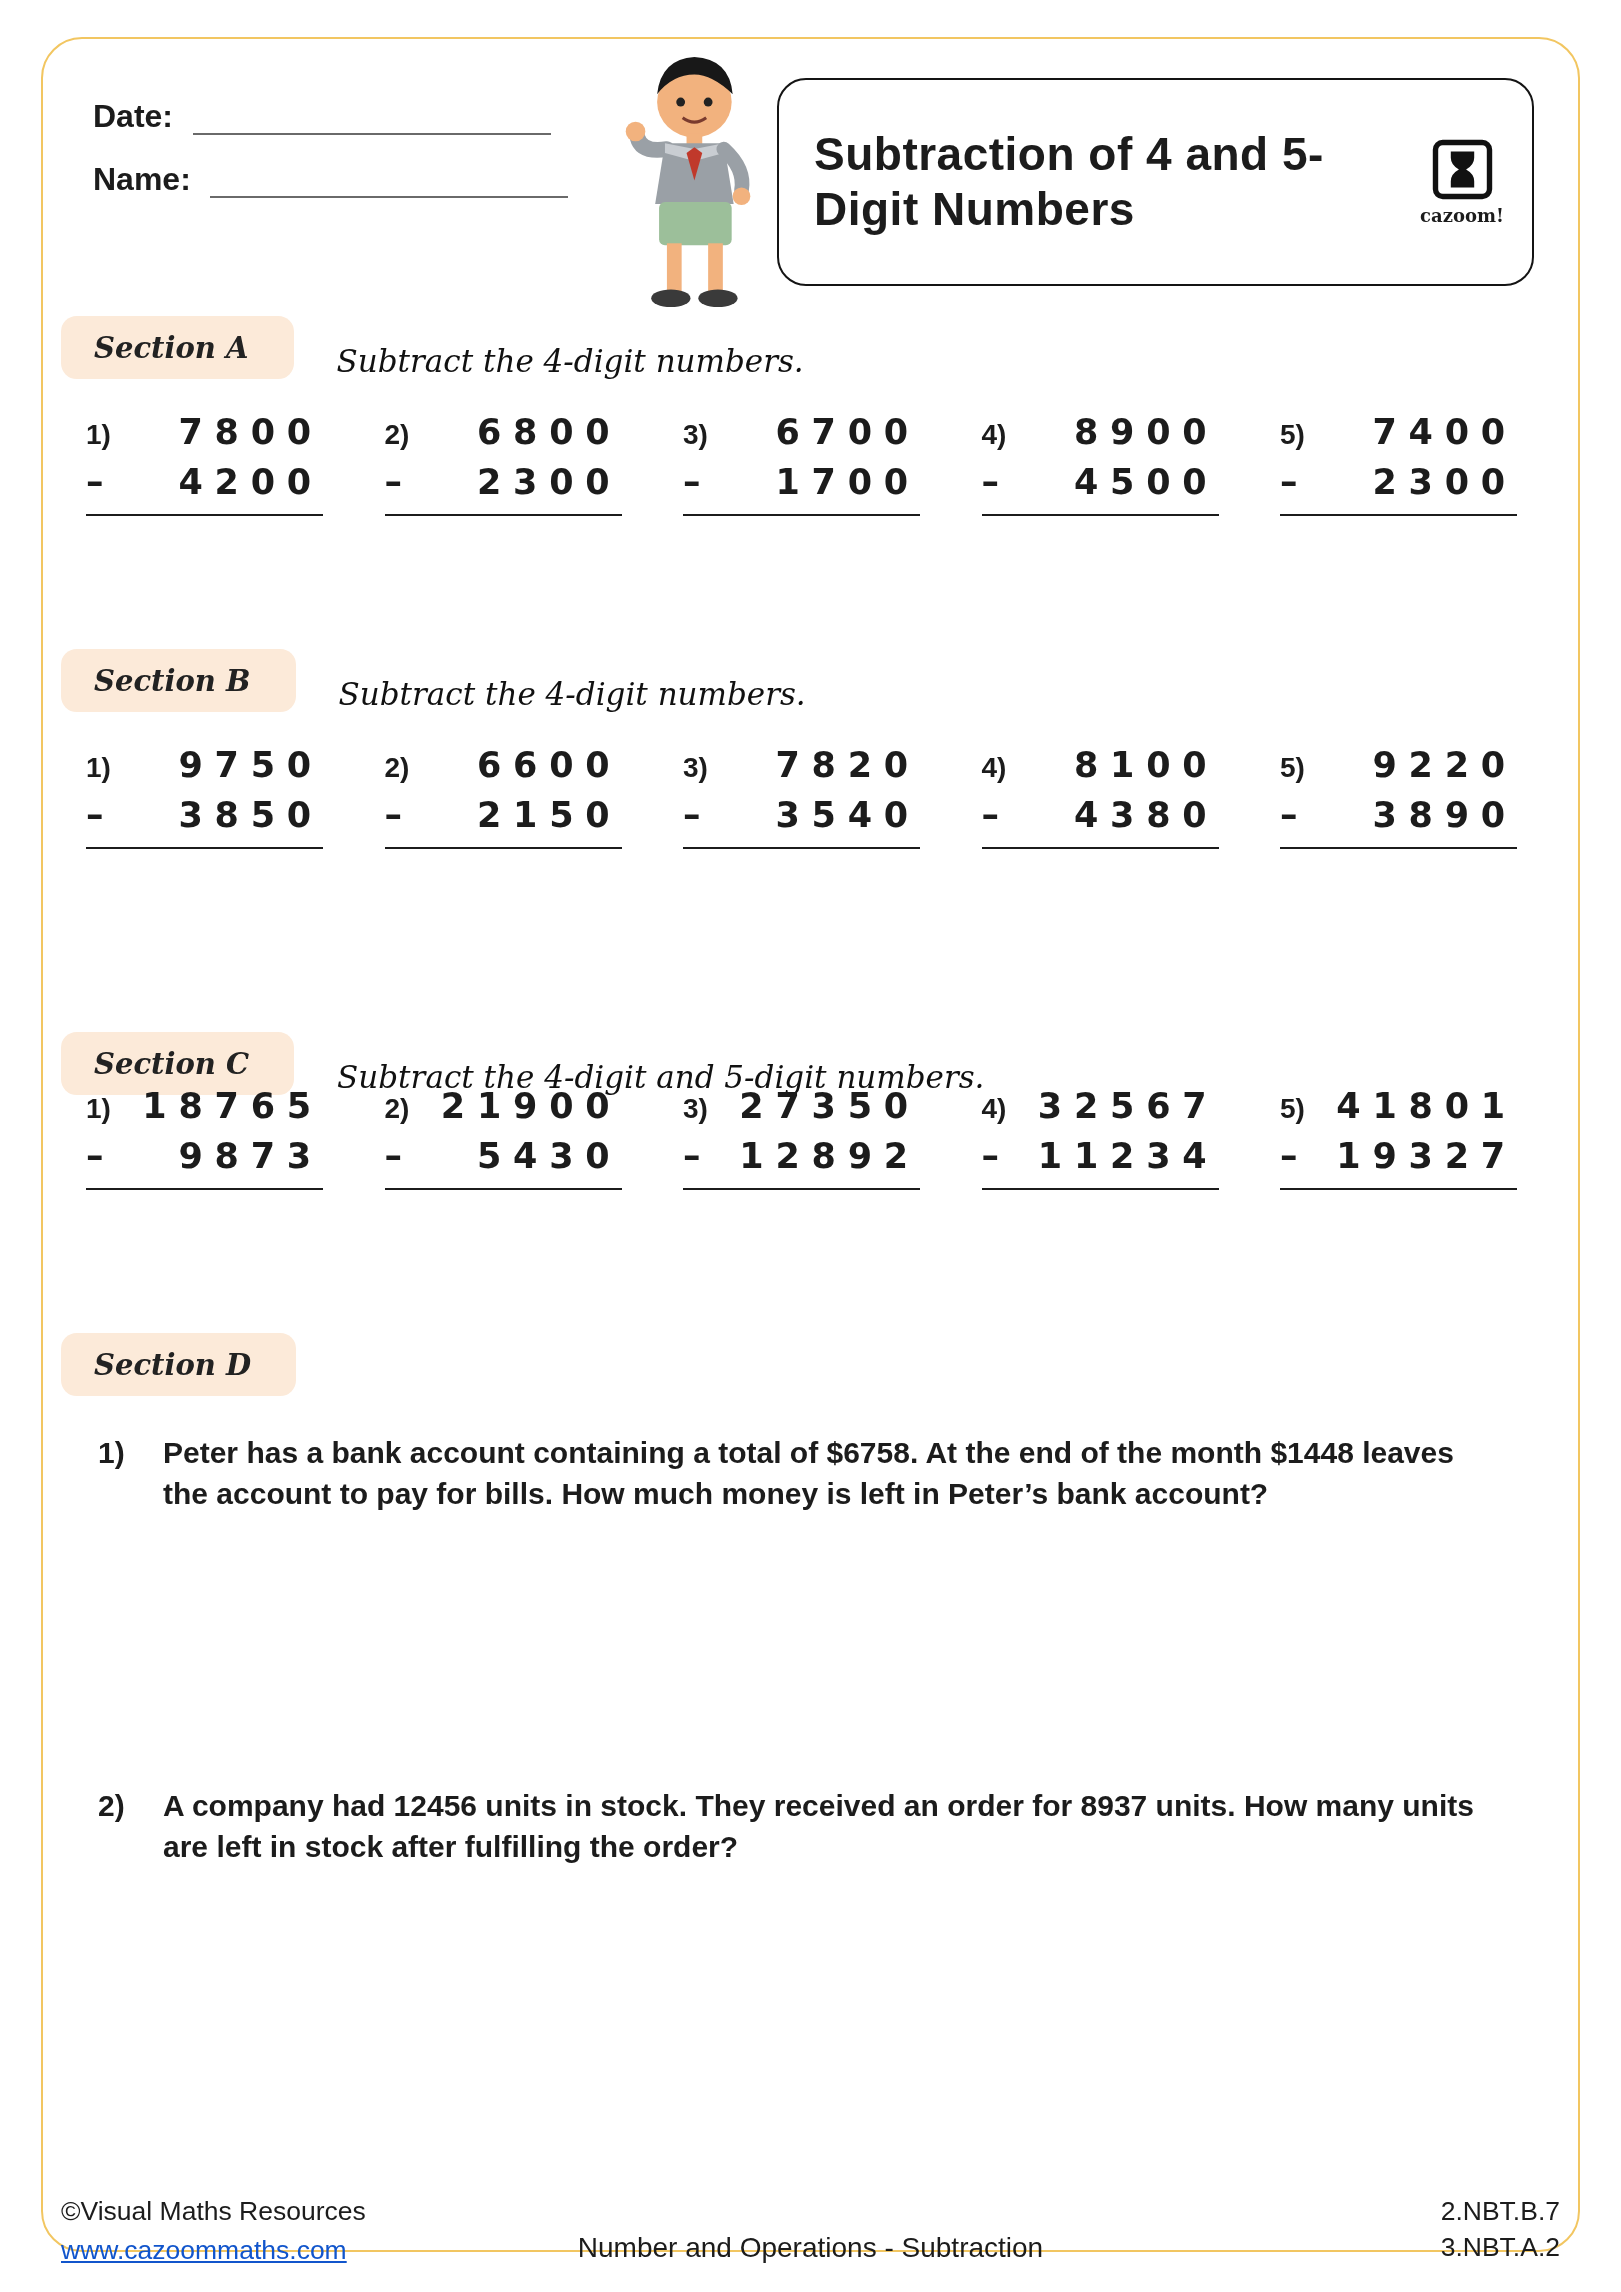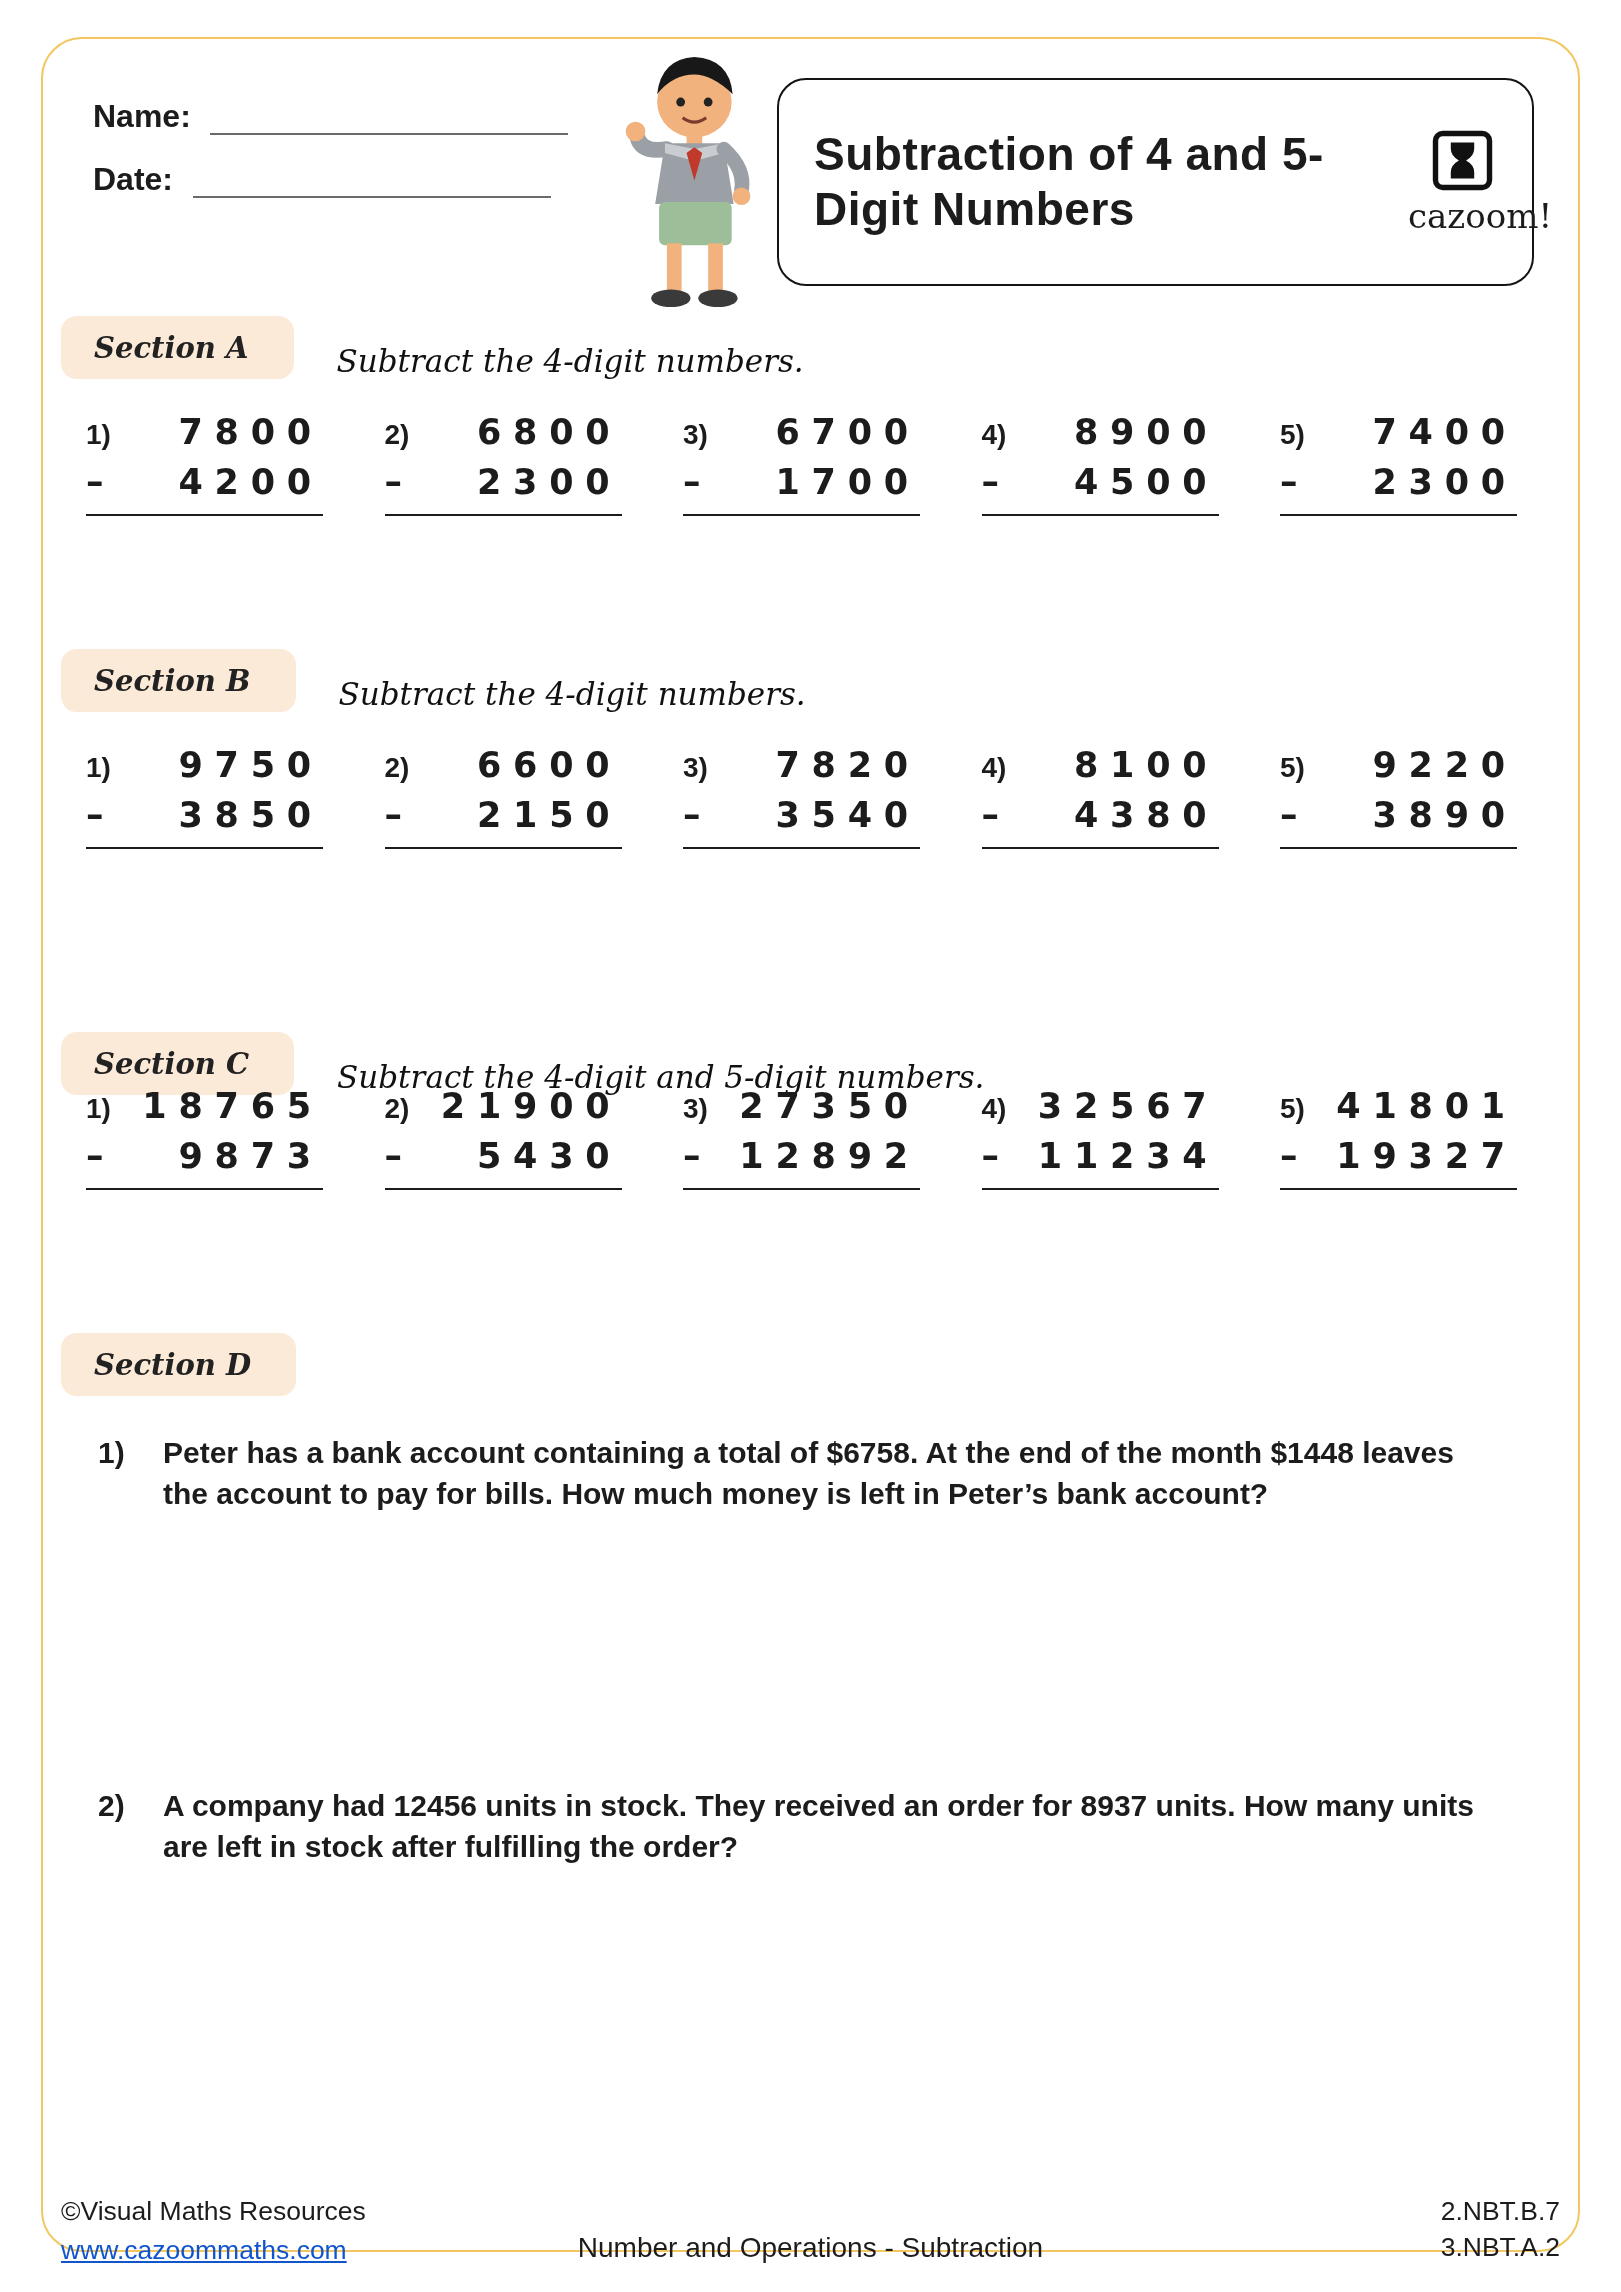--- a/index.html
+++ b/index.html
@@ -19,21 +19,21 @@
   .nd-label { font-size:32px; font-weight:bold; }
   .nd-line { width:358px; border-bottom:2px solid #6a6a6a; margin-left:19.6px; height:33px; }
   .boy { position:absolute; left:608px; top:51px; }
   .title-box {
     position:absolute; left:777px; top:78px; width:757px; height:208px;
     border:2.9px solid #141414; border-radius:29px; background:#fff;
     display:flex; align-items:center; padding:0 16px 0 35px;
   }
   .title-text { font-size:46px; font-weight:bold; line-height:1.2; max-width:588px; letter-spacing:0.5px; }
   .brand { margin-left:auto; text-align:center; width:108px; }
-  .brand-text { font-size:34px; font-weight:normal; font-family:"DejaVu Serif", serif; margin-top:0; }
+  .brand-text { font-size:18px; font-weight:bold; font-family:"DejaVu Serif", serif; margin-top:0; }
   
   .section-header { position:absolute; left:61px; display:flex; align-items:flex-end; }
   .section-label {
     background:#fcead9; border-radius:15.7px; padding:14.7px 45px 14.7px 33px;
     font-family:"DejaVu Serif", serif; font-style:italic; font-weight:bold;
     font-size:29px; color:#222;
   }
   .section-instr {
     font-family:"DejaVu Serif", serif; font-style:italic; font-size:31px;
     margin-left:43px; color:#111;
@@ -64,25 +64,25 @@
   .footer-center { position:absolute; left:50%; transform:translateX(-50%); bottom:29px; font-size:28px; }
   .footer-right { position:absolute; right:61px; bottom:27.4px; font-size:26.5px; text-align:right; line-height:1.35; }
 </style>
 </head>
 <body>
 
 <div class="page-border"></div>
 
 <div class="name-date">
   <div class="nd-row">
+    <span class="nd-label">Date:</span>
+    <span class="nd-line"></span>
+  </div>
+  <div class="nd-row">
     <span class="nd-label">Name:</span>
-    <span class="nd-line"></span>
-  </div>
-  <div class="nd-row">
-    <span class="nd-label">Date:</span>
     <span class="nd-line"></span>
   </div>
 </div>
 
 <div class="boy">
   <svg width="162" height="260" viewBox="0 0 165 265">
 
     <path d="M60 100 Q34 104 30 88" stroke="#9aa0a6" stroke-width="16" fill="none" stroke-linecap="round"></path>
     <circle cx="28" cy="82" r="10" fill="#f2b27e"></circle>
 

